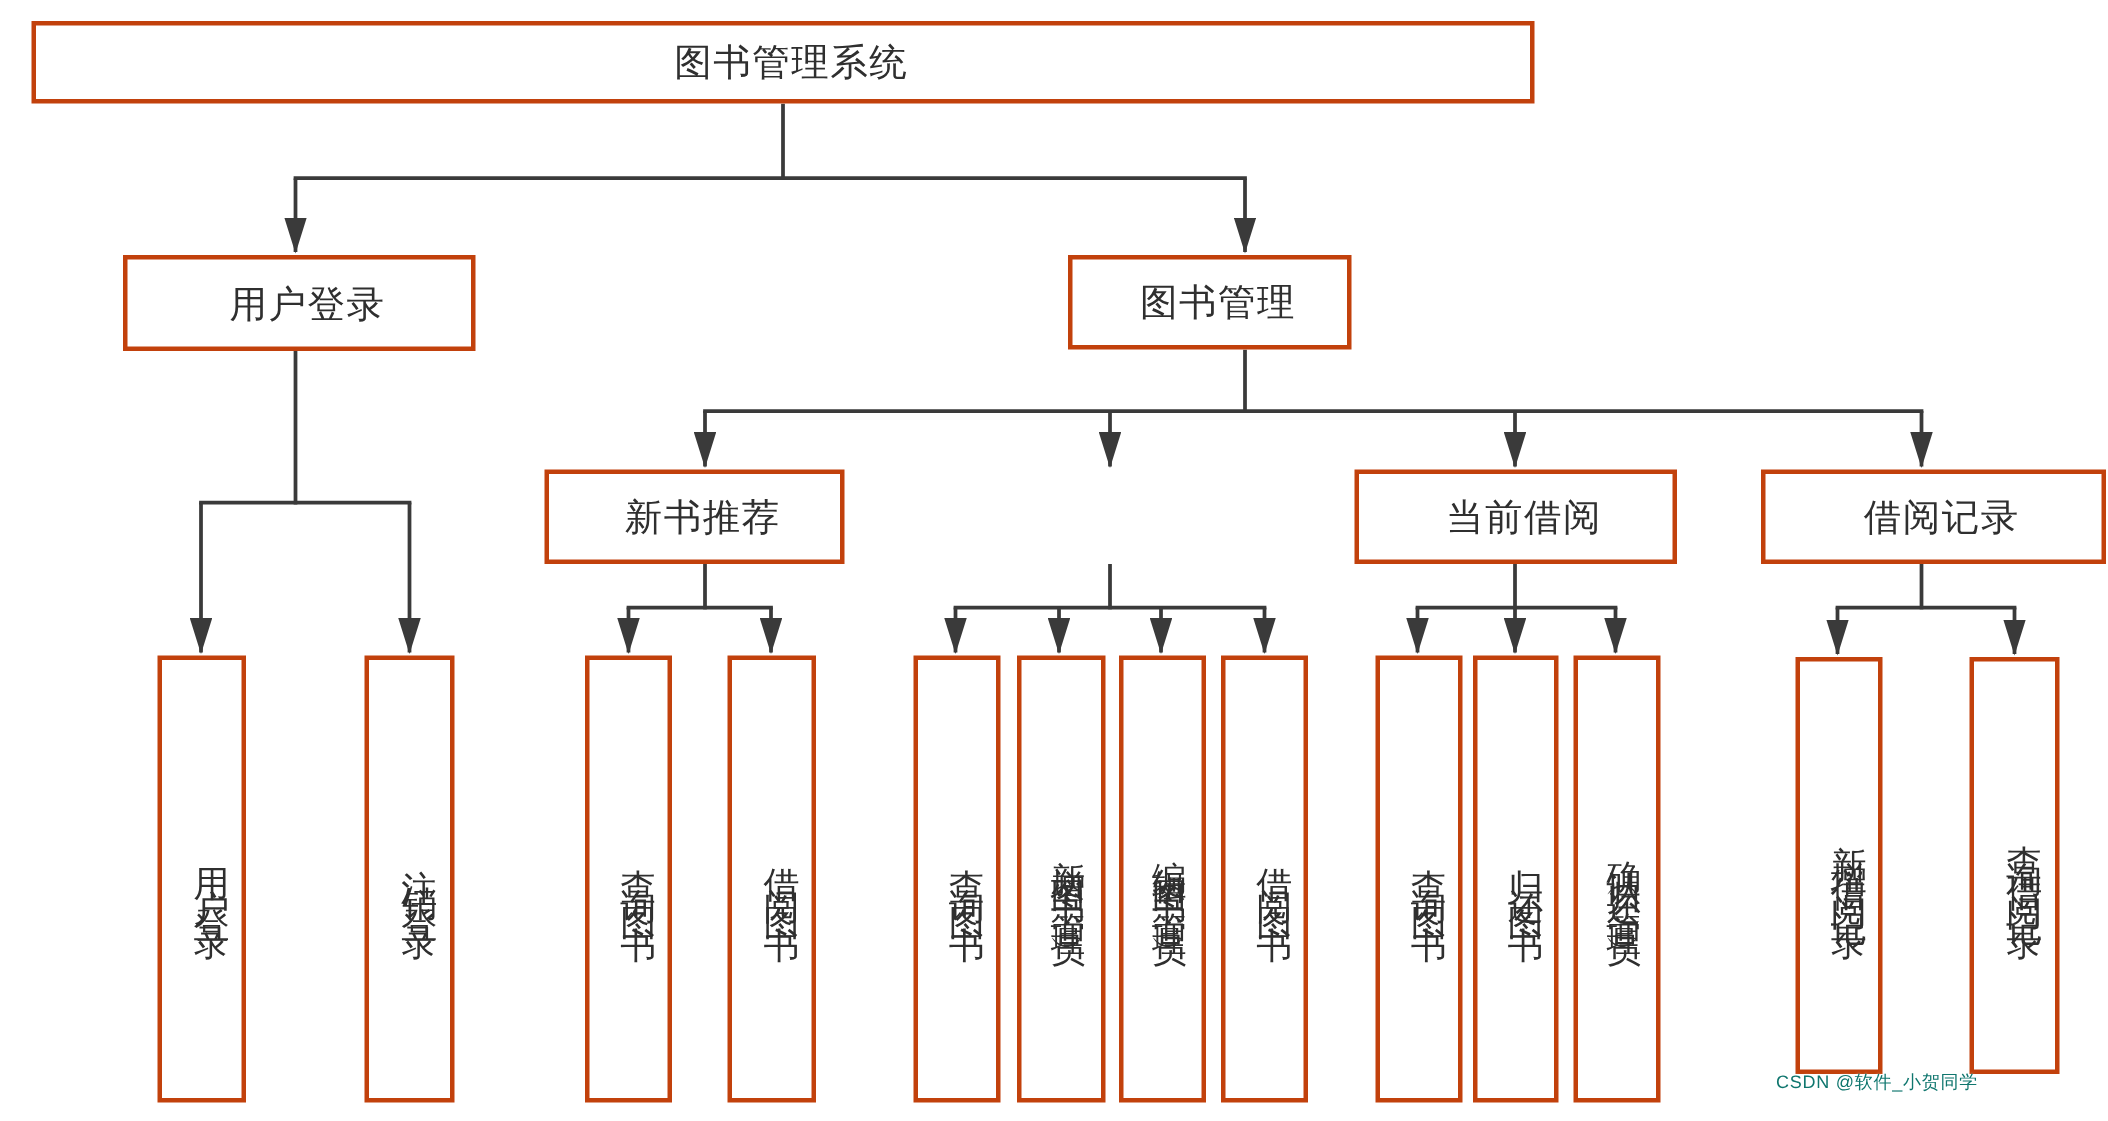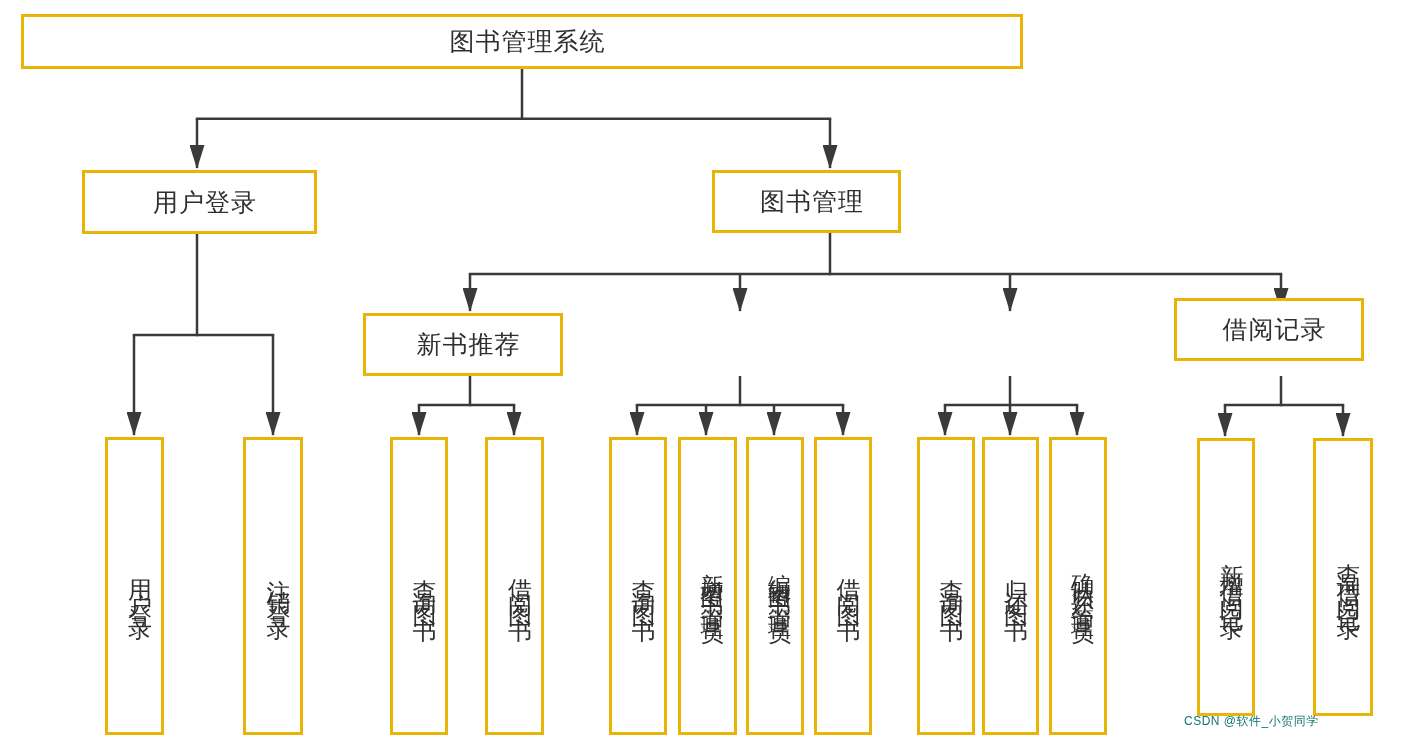--- a/index.html
+++ b/index.html
@@ -3,21 +3,21 @@
 <meta charset="utf-8">
 <style>
   html,body{margin:0;padding:0;background:#ffffff;}
   .canvas{
     position:relative;width:1405px;height:747px;background:#ffffff;
     font-family:"Liberation Sans",sans-serif;color:#2f2f2f;overflow:hidden;
   }
   .edges{position:absolute;left:0;top:0;width:1405px;height:747px;}
   .box{
     position:absolute;box-sizing:border-box;background:#ffffff;
-    border:3px solid #eab308;display:flex;align-items:center;justify-content:center;
+    border:3px solid #c2410c;display:flex;align-items:center;justify-content:center;
     font-size:25px;letter-spacing:1px;white-space:nowrap;z-index:2;padding-left:11px;
   }
   .vbox{
     writing-mode:vertical-rl;text-orientation:mixed;
     font-size:24px;white-space:nowrap;
   }
   .v4{letter-spacing:13px;}
   .v6{letter-spacing:11px;}
   .v9{letter-spacing:7px;font-size:23px;}
   .watermark{
@@ -103,21 +103,24 @@
   <div class="box" style="left:82px;top:170px;width:235px;height:64px">
     <span>用户登录</span>
   </div>
   <div class="box" style="left:712px;top:170px;width:189px;height:63px">
     <span>图书管理</span>
   </div>
 
   <div class="box" style="left:363px;top:313px;width:200px;height:63px">
     <span>新书推荐</span>
   </div>
-  <div class="box" style="left:1174px;top:298px;width:190px;height:63px">
+  <div class="box" style="left:903px;top:313px;width:215px;height:63px">
+    <span>当前借阅</span>
+  </div>
+  <div class="box" style="left:1174px;top:313px;width:230px;height:63px">
     <span>借阅记录</span>
   </div>
 
   <div class="box vbox v4" style="left:105px;top:437px;width:59px;height:298px">
     <span>用户登录</span>
   </div>
   <div class="box vbox v4" style="left:243px;top:437px;width:60px;height:298px">
     <span>注销登录</span>
   </div>
 

